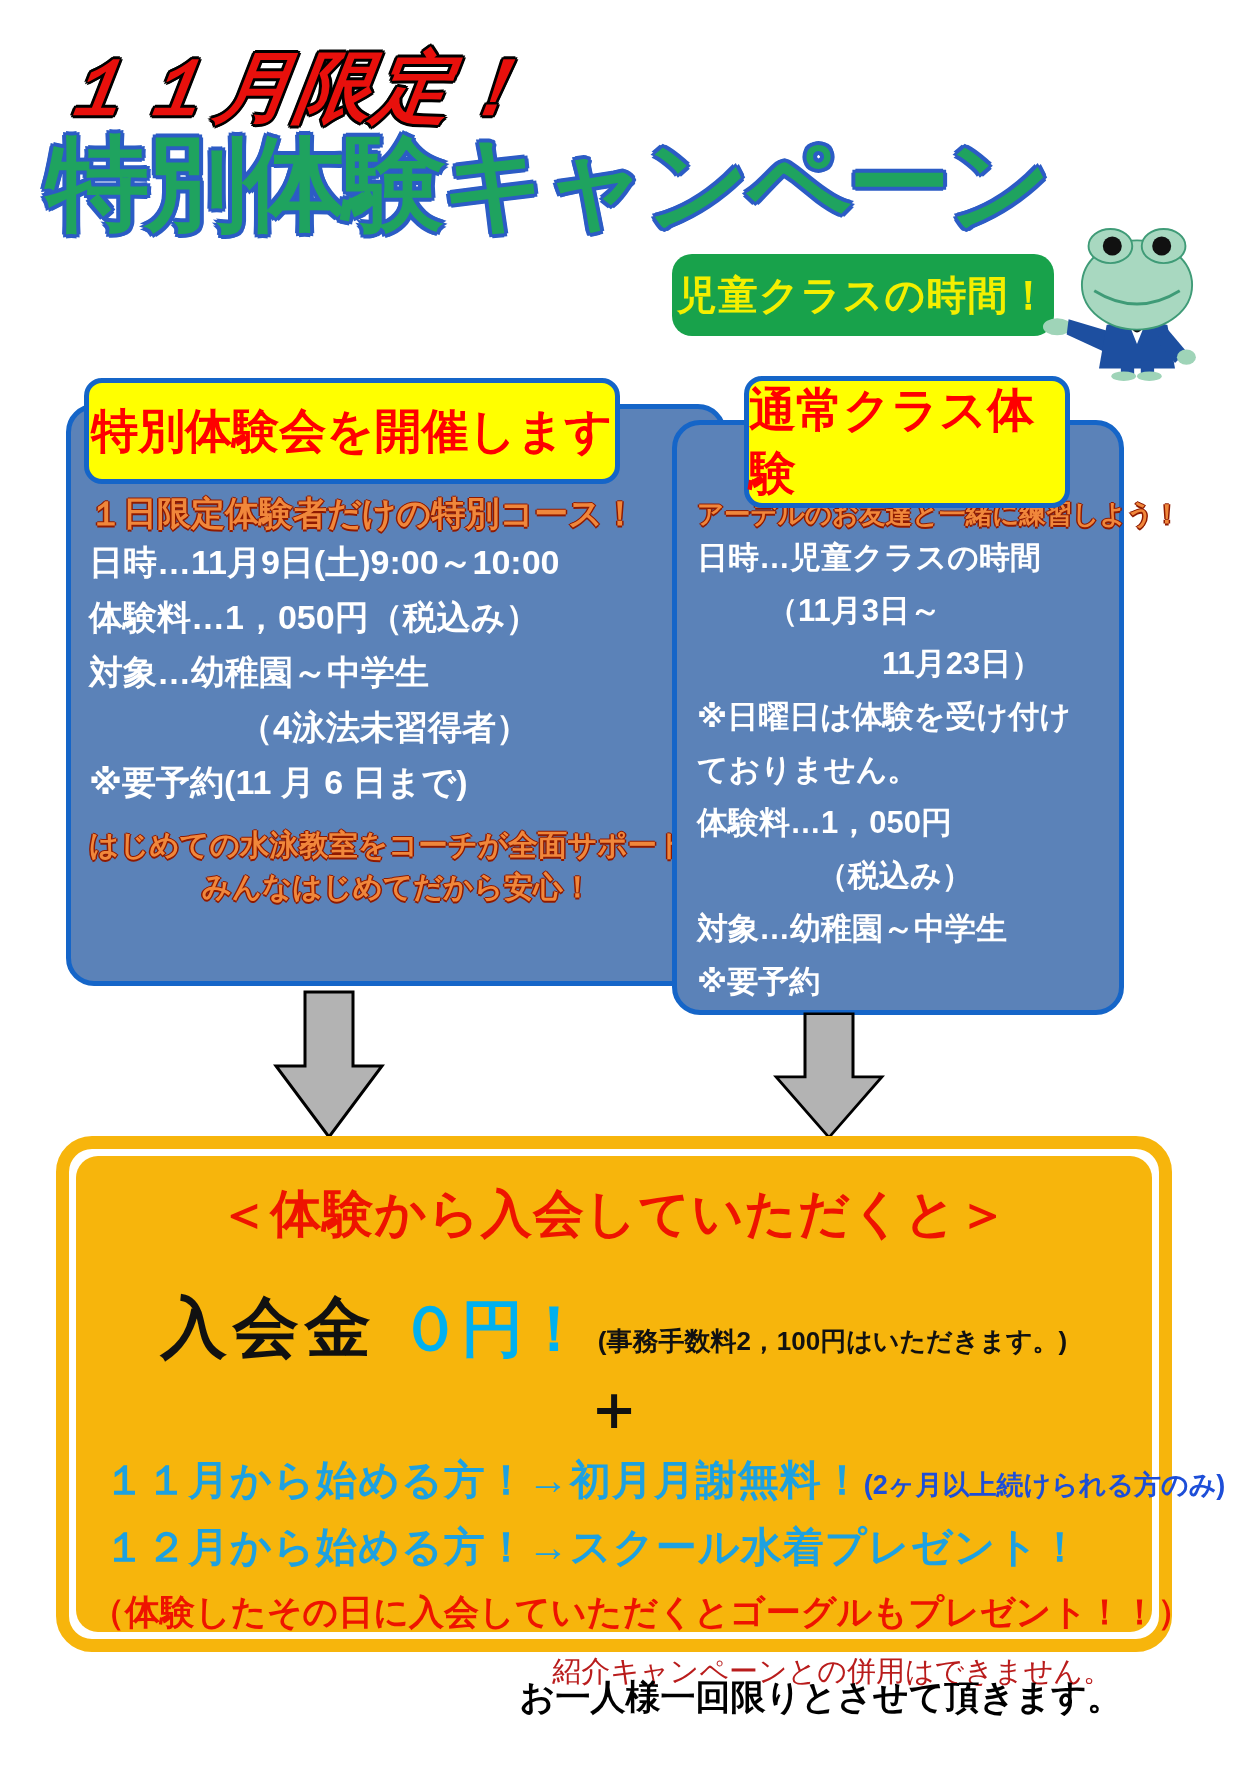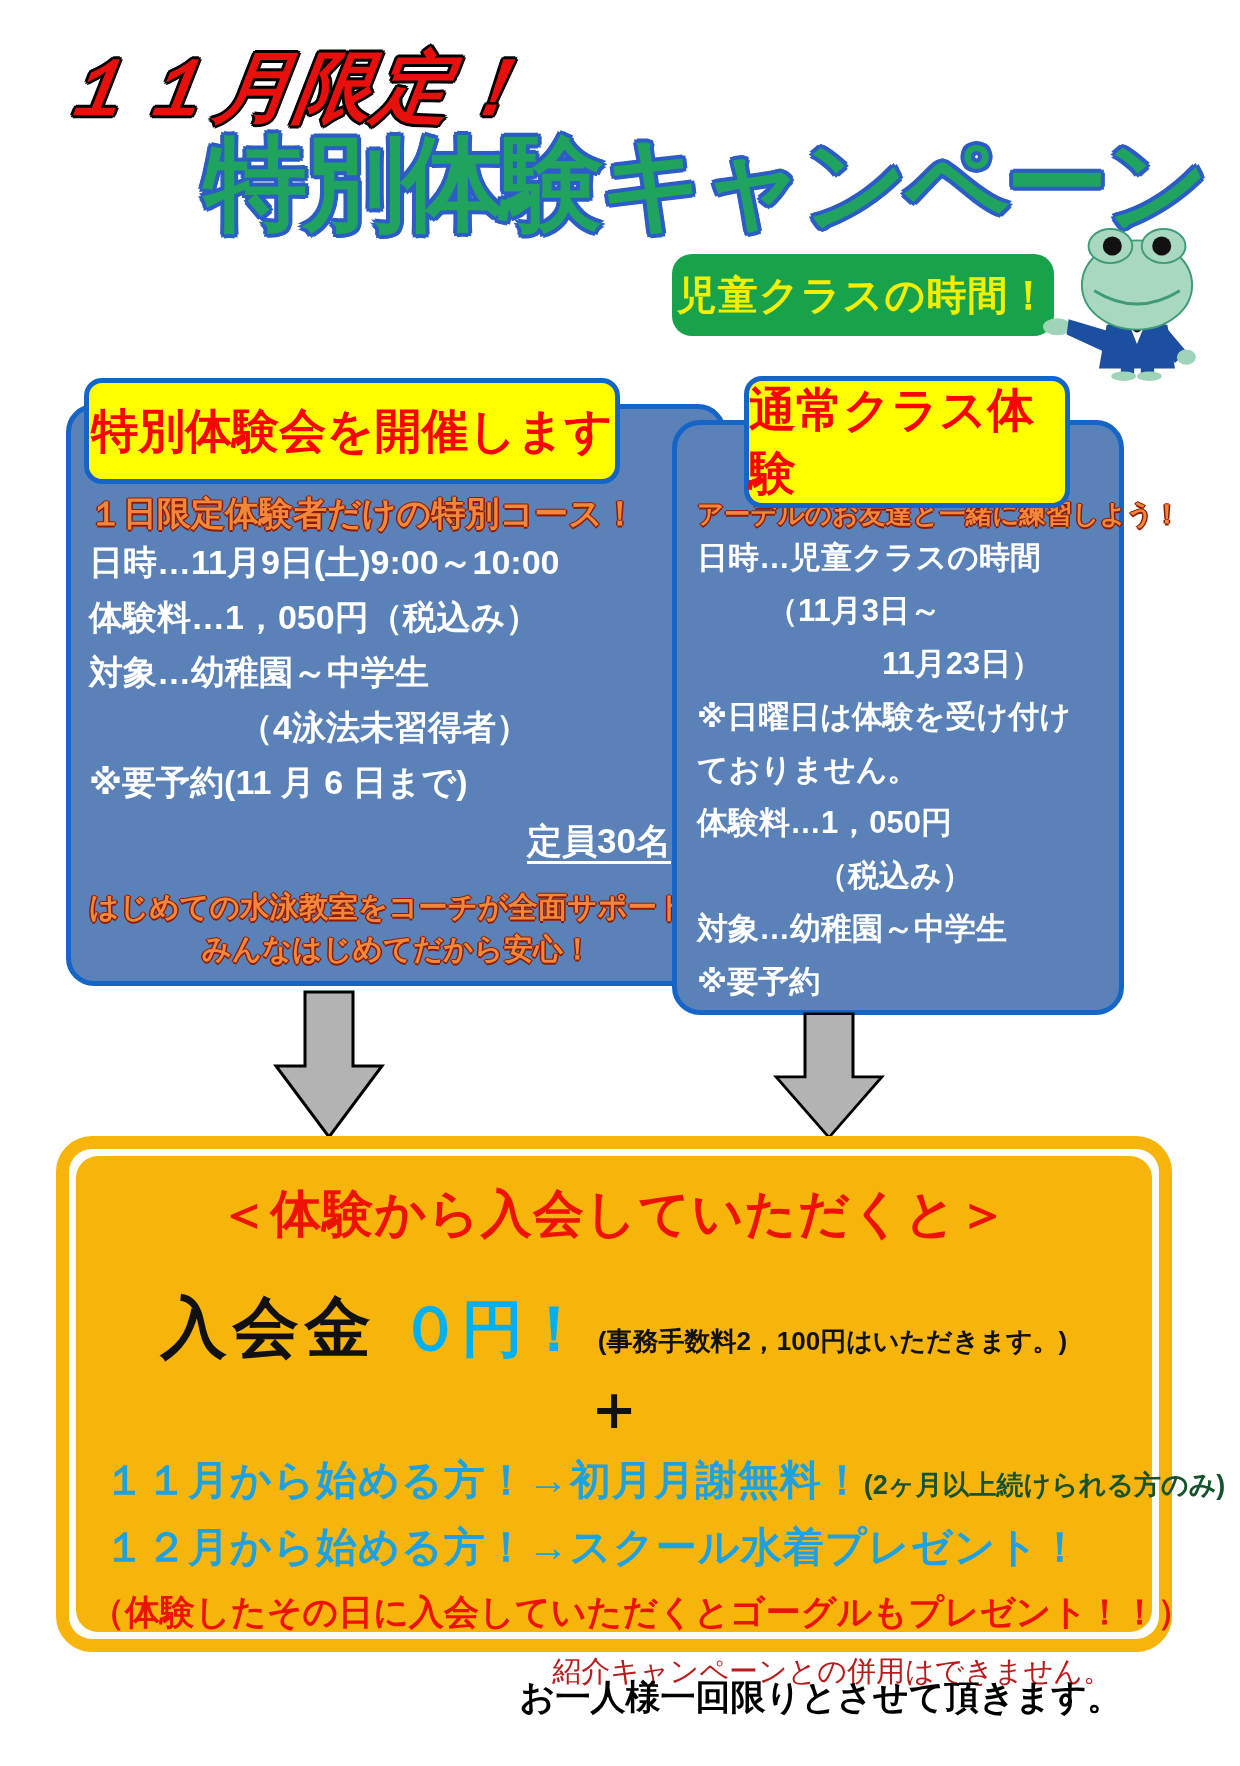--- a/index.html
+++ b/index.html
@@ -6,21 +6,21 @@
   body { background:#ffffff; font-family:"Liberation Sans","DejaVu Sans",sans-serif; }
   .page { position:relative; width:1240px; height:1766px; background:#ffffff; overflow:hidden; margin:0 auto; }
 
   
   .ol-black { text-shadow:3px 0 #000,-3px 0 #000,0 3px #000,0 -3px #000,2px 2px #000,-2px -2px #000,2px -2px #000,-2px 2px #000; }
   .ol-blue  { text-shadow:4px 0 #2c5cc5,-4px 0 #2c5cc5,0 4px #2c5cc5,0 -4px #2c5cc5,3px 3px #2c5cc5,-3px -3px #2c5cc5,3px -3px #2c5cc5,-3px 3px #2c5cc5; }
   .ol-dred  { text-shadow:1.5px 0 #8f1a00,-1.5px 0 #8f1a00,0 1.5px #8f1a00,0 -1.5px #8f1a00; }
 
   
   .limited { position:absolute; left:58px; top:36px; font-size:78px; font-weight:900; font-style:italic; color:#e8100c; transform:skewX(-8deg); letter-spacing:1px; }
-  .main-title { position:absolute; left:46px; top:116px; width:1160px; font-size:103px; font-weight:900; color:#1fa35f; letter-spacing:-4px; white-space:nowrap;text-align:right; }
+  .main-title { position:absolute; left:46px; top:116px; width:1160px; font-size:103px; font-weight:900; color:#1fa35f; letter-spacing:-4px; white-space:nowrap; }
   .choose-badge { position:absolute; left:672px; top:254px; width:382px; height:82px; background:#18a24b; border-radius:20px; display:flex; align-items:center; justify-content:center; }
   .choose-badge span { font-size:40px; font-weight:900; color:#f3ef00; letter-spacing:1px; }
   .mascot { position:absolute; left:1042px; top:226px; }
 
   
   .card { position:absolute; background:#5b82b8; border:5px solid #1565c8; border-radius:28px; }
   .card-left  { left:66px;  top:404px; width:660px; height:582px; }
   .card-right { left:672px; top:420px; width:452px; height:595px; }
   .card-header { position:absolute; background:#ffff00; border:5px solid #1565c8; border-radius:18px; display:flex; align-items:center; justify-content:center; z-index:3; }
   .card-header span { color:#ff0000; font-weight:900; }
@@ -55,21 +55,21 @@
   .offer-outer { position:absolute; left:56px; top:1136px; width:1116px; height:516px; background:#ffffff; border:13px solid #f7b50c; border-radius:36px; padding:7px; }
   .offer-inner { width:100%; height:100%; background:#f7b50c; border-radius:22px; padding:24px 14px 0 14px; }
   .offer-heading { text-align:center; font-size:51px; font-weight:900; color:#ee1300; letter-spacing:1px; white-space:nowrap; }
   .fee-row { margin-top:34px; text-align:center; white-space:nowrap; }
   .fee-label { font-size:66px; font-weight:900; color:#111111; letter-spacing:6px; }
   .fee-value { font-size:62px; font-weight:900; color:#00b0f0; margin-left:18px; }
   .fee-note  { font-size:26px; font-weight:900; color:#111111; margin-left:8px; }
   .plus-row { text-align:center; font-size:62px; font-weight:900; color:#111111; line-height:66px; margin-top:2px; }
   .promo { white-space:nowrap; margin-top:12px; padding-left:14px; }
   .promo-main { font-size:41px; font-weight:900; color:#1da1e0; letter-spacing:1px; }
-  .promo-note { font-size:27px; font-weight:900; color:#14532d; }
+  .promo-note { font-size:27px; font-weight:900; color:#1d4ed8; }
   .goggle-row { margin-top:14px; text-align:center; font-size:35px; font-weight:900; color:#ee1300; white-space:nowrap; }
   .combine-row { margin-top:16px; text-align:right; padding-right:26px; font-size:29px; font-weight:400; color:#b91c1c; }
 
   .footer-note { position:absolute; top:1674px; right:118px; font-size:35px; font-weight:900; color:#000000; white-space:nowrap; }
 </style>
 </head>
 <body>
 
 <div class="page">
 
@@ -106,21 +106,20 @@
     <span>特別体験会を開催します</span>
   </div>
   <div class="card card-left">
     <div class="card-body cl-body">
       <div class="orange-line cl-sub ol-dred">１日限定体験者だけの特別コース！</div>
       <div class="cl-line">日時…11月9日(土)9:00～10:00</div>
       <div class="cl-line">体験料…1，050円（税込み）</div>
       <div class="cl-line">対象…幼稚園～中学生</div>
       <div class="cl-line ind-150">（4泳法未習得者）</div>
       <div class="cl-line">※要予約(11 月 6 日まで)</div>
-      <div class="capacity"><u>定員30名</u></div>
       <div class="support-wrap">
         <div class="orange-line support ol-dred">はじめての水泳教室をコーチが全面サポート！</div>
         <div class="orange-line support ol-dred">みんなはじめてだから安心！</div>
       </div>
     </div>
   </div>
 
   <div class="card-header hdr-right">
     <span>通常クラス体験</span>
   </div>

